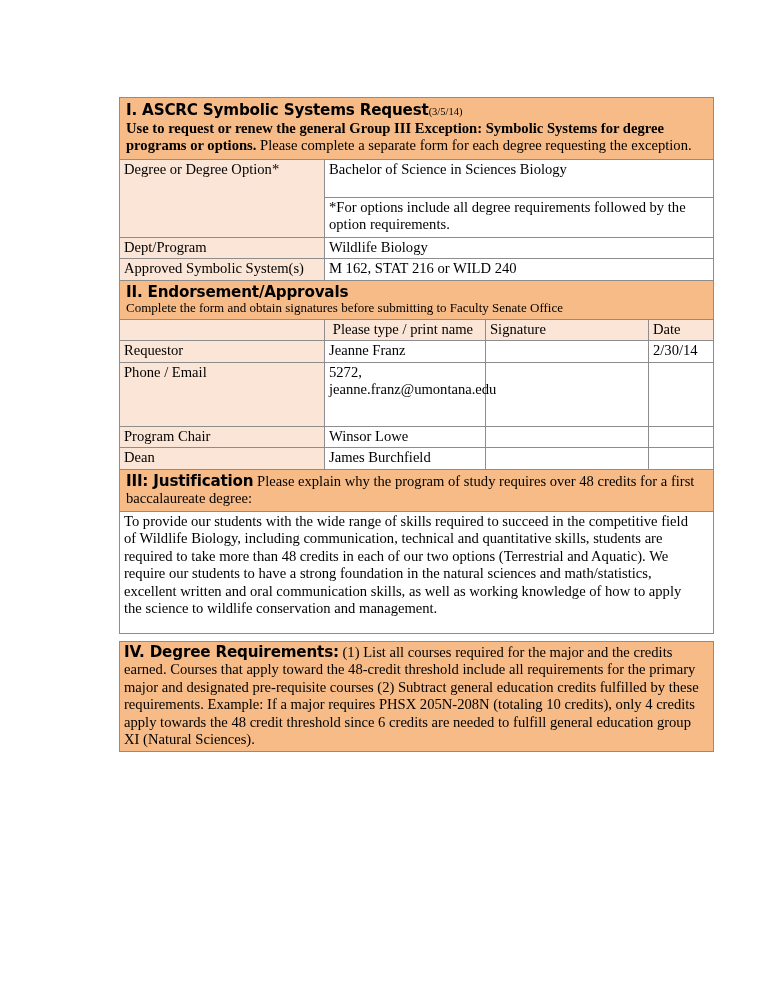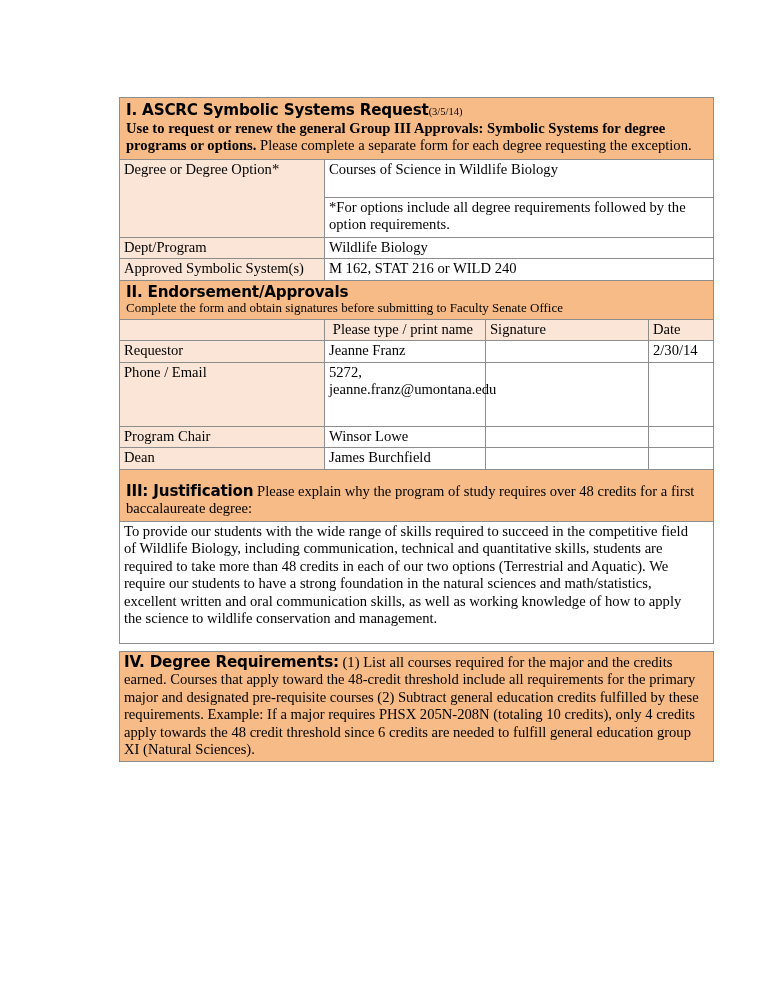--- a/index.html
+++ b/index.html
@@ -95,28 +95,28 @@
       <col style="width:65px">
     </colgroup>
     <tbody>
 
       <tr>
         <td class="sh-dark" colspan="4" style="padding:3px 5px 4px 6px;">
           <div>
             <span class="sec-head">I.  ASCRC Symbolic Systems Request</span><span class="tiny-date">(3/5/14)</span>
           </div>
           <div>
-            <span class="bold-serif">Use to request or renew the general Group III Approvals: Symbolic Systems for degree programs or options.</span><span class="sec-sub-serif"> Please complete a separate form for each degree requesting the exception.</span>
+            <span class="bold-serif">Use to request or renew the general Group III Exception: Symbolic Systems for degree programs or options.</span><span class="sec-sub-serif"> Please complete a separate form for each degree requesting the exception.</span>
           </div>
         </td>
       </tr>
 
       <tr>
         <td class="sh-light" rowspan="2" style="height:62px;">Degree or Degree Option*</td>
-        <td class="sh-white" colspan="3" style="height:34px;">Courses of Science in Wildlife Biology</td>
+        <td class="sh-white" colspan="3" style="height:34px;">Bachelor of Science in Sciences Biology</td>
       </tr>
       <tr>
         <td class="sh-white" colspan="3" style="height:36px;">*For options include all degree requirements followed by the option requirements.</td>
       </tr>
 
       <tr>
         <td class="sh-light">Dept/Program</td>
         <td class="sh-white indent-val" colspan="3">Wildlife Biology</td>
       </tr>
 
@@ -161,21 +161,21 @@
       </tr>
 
       <tr>
         <td class="sh-light">Dean</td>
         <td class="sh-white">James Burchfield</td>
         <td class="sh-white"></td>
         <td class="sh-white"></td>
       </tr>
 
       <tr>
-        <td class="sh-dark" colspan="4" style="padding:12px 5px 3px 6px;">
+        <td class="sh-dark" colspan="4" style="padding:2px 5px 3px 6px;">
           <span class="sec-head">III: Justification</span><span class="sec-sub-serif"> Please explain why the program of study requires over 48 credits for a first baccalaureate degree:</span>
         </td>
       </tr>
 
       <tr>
         <td class="sh-white just-body" colspan="4" style="height:118px;">To provide our students with the wide range of skills required to succeed in the competitive field of Wildlife Biology, including communication, technical and quantitative skills, students are required to take more than 48 credits in each of our two options (Terrestrial and Aquatic). We require our students to have a strong foundation in the natural sciences and math/statistics, excellent written and oral communication skills, as well as working knowledge of how to apply the science to wildlife conservation and management.</td>
       </tr>
 
       <tr class="spacer-row">
         <td colspan="4"></td>

